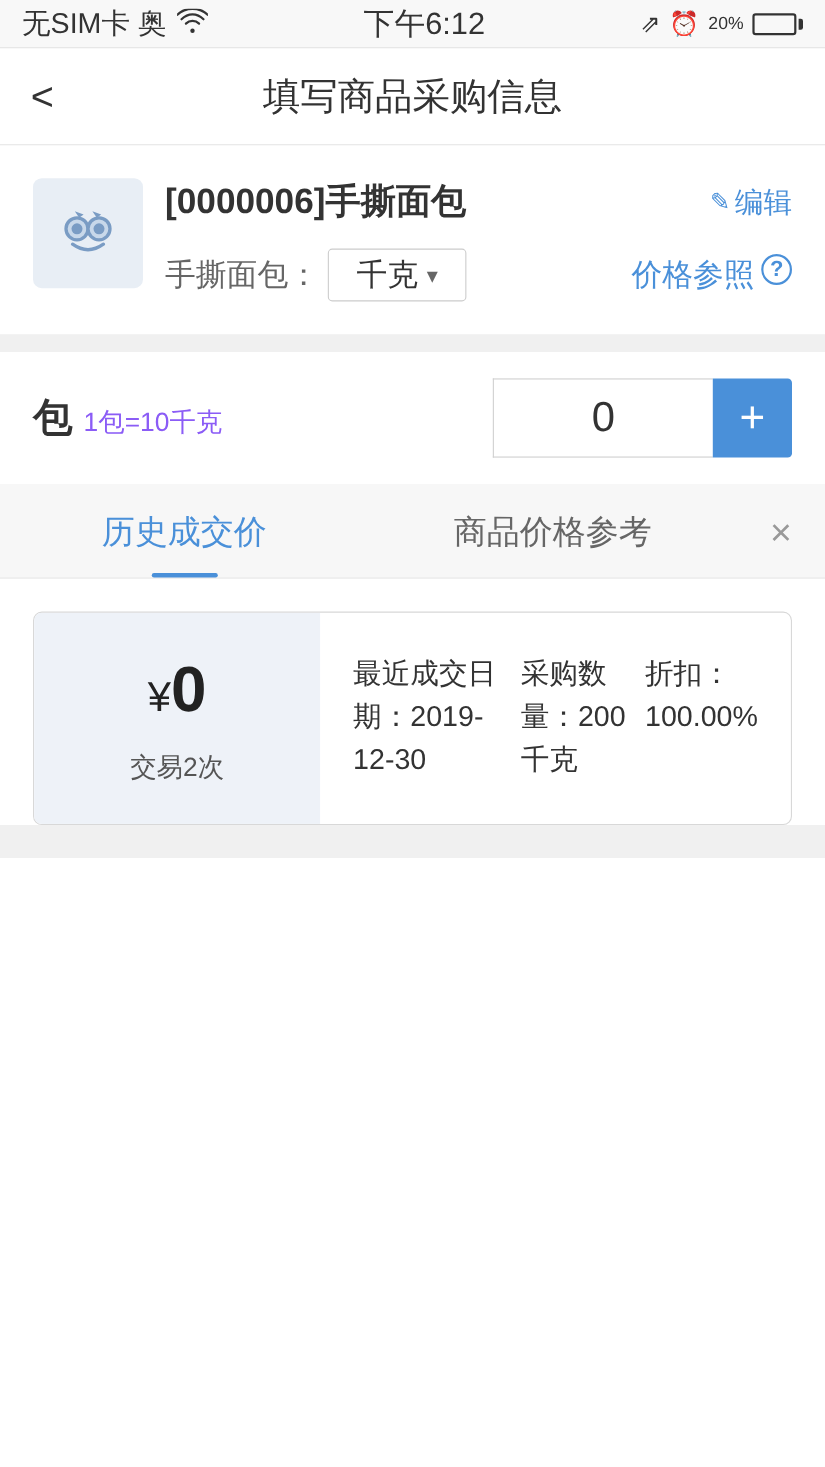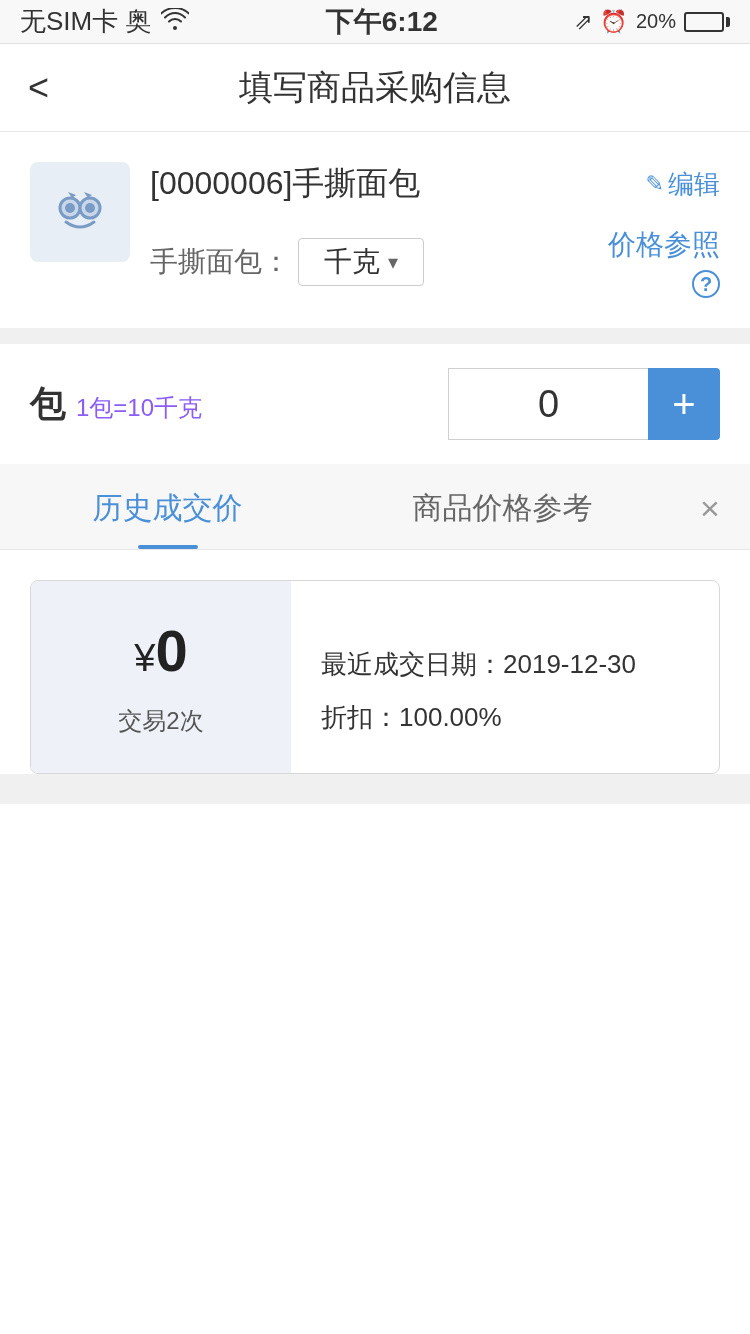--- a/index.html
+++ b/index.html
@@ -26,21 +26,21 @@
     .status-left {
       font-size: 26px;
       font-weight: 500;
       color: #333;
       display: flex;
       align-items: center;
       gap: 10px;
     }
     .status-center {
       font-size: 28px;
-      font-weight: 700;
+      font-weight: 400;
       color: #333;
     }
     .status-right {
       display: flex;
       align-items: center;
       gap: 8px;
       font-size: 24px;
       color: #333;
     }
     .battery-icon {
@@ -118,21 +118,21 @@
       flex: 1;
     }
     .product-top-row {
       display: flex;
       align-items: center;
       justify-content: space-between;
       margin-bottom: 20px;
     }
     .product-name {
       font-size: 32px;
-      font-weight: 400;
+      font-weight: 700;
       color: #333;
     }
     .edit-link {
       font-size: 26px;
       color: #4a90d9;
       display: flex;
       align-items: center;
       gap: 4px;
       cursor: pointer;
     }
@@ -158,24 +158,23 @@
       cursor: pointer;
     }
     .unit-arrow {
       font-size: 20px;
       color: #666;
     }
     .price-ref {
       font-size: 28px;
       color: #4a90d9;
       display: flex;
-      align-items: flex-end;
+      align-items: flex-start;
       gap: 6px;
       cursor: pointer;
-      flex-direction: column;
     }
     .price-ref-icon {
       width: 28px;
       height: 28px;
       border: 2px solid #4a90d9;
       border-radius: 50%;
       display: flex;
       align-items: center;
       justify-content: center;
       font-size: 20px;
@@ -319,23 +318,23 @@
     }
     .price-trades {
       font-size: 24px;
       color: #555;
       margin-top: 21px;
     }
     .price-card-right {
       flex: 1;
       padding: 36px 30px;
       display: flex;
-      flex-direction: column;
+      flex-direction: row;
       gap: 14px;
-      justify-content: flex-end;
+      justify-content: flex-start;
     }
     .price-detail-row {
       font-size: 26px;
       color: #333;
       line-height: 1.5;
     }
 
     
     .main-content {
       background: #ffffff;
@@ -354,21 +353,21 @@
         <path d="M8 13.5C9.7 11.8 11.7 11 14 11s4.3.8 6 2.5" stroke="#333" stroke-width="2" fill="none" stroke-linecap="round"></path>
         <path d="M4 9.5C6.8 6.7 10.2 5 14 5s7.2 1.7 10 4.5" stroke="#333" stroke-width="2" fill="none" stroke-linecap="round"></path>
         <path d="M0 5.5C3.8 1.9 8.7 0 14 0s10.2 1.9 14 5.5" stroke="#333" stroke-width="2" fill="none" stroke-linecap="round"></path>
       </svg>
     </span>
   </div>
   <div class="status-center">下午6:12</div>
   <div class="status-right">
     <span style="font-size:22px;">⇗</span>
     <span style="font-size:22px;">⏰</span>
-    <span style="font-size:20px;">20%</span>
+    <span style="font-size:16px;">20%</span>
     <span class="battery-icon">
       <span class="battery-body"><span class="battery-fill"></span></span>
       <span class="battery-tip"></span>
     </span>
   </div>
 </div>
 
 <div class="nav-bar">
   <span class="nav-back">&lt;</span>
   <span class="nav-title">填写商品采购信息</span>
@@ -444,19 +443,22 @@
       <div class="price-value">
         <span class="price-currency">¥</span><span>0</span>
       </div>
       <div class="price-trades">交易2次</div>
     </div>
     <div class="price-card-right">
       <div class="price-detail-row">
         <span>最近成交日期：</span><span>2019-12-30</span>
       </div>
       <div class="price-detail-row">
+        <span>采购数量：</span><span>200千克</span>
+      </div>
+      <div class="price-detail-row">
         <span>折扣：</span><span>100.00%</span>
       </div>
     </div>
   </div>
 </div>
 
 <div class="main-content"></div>
 
 </body></html>

